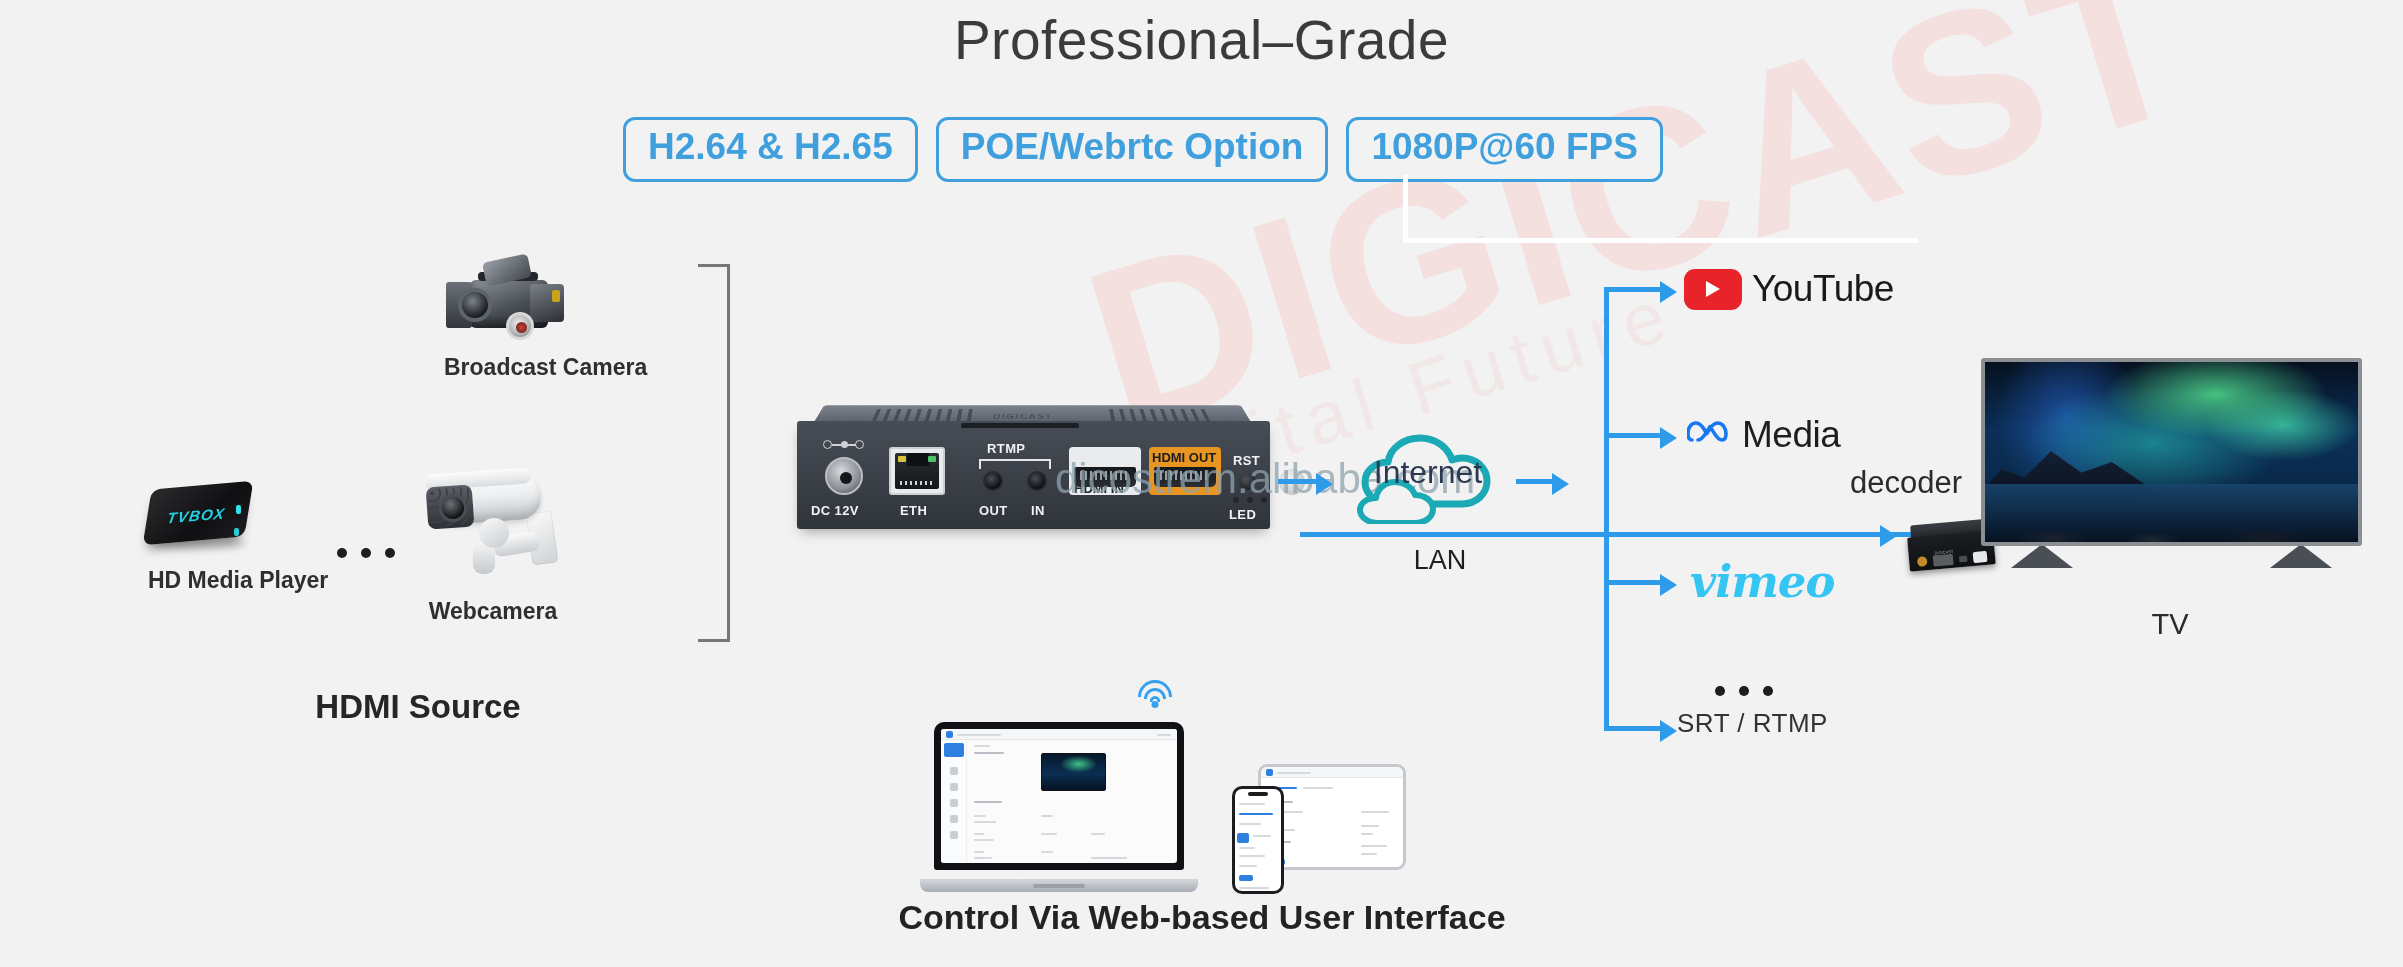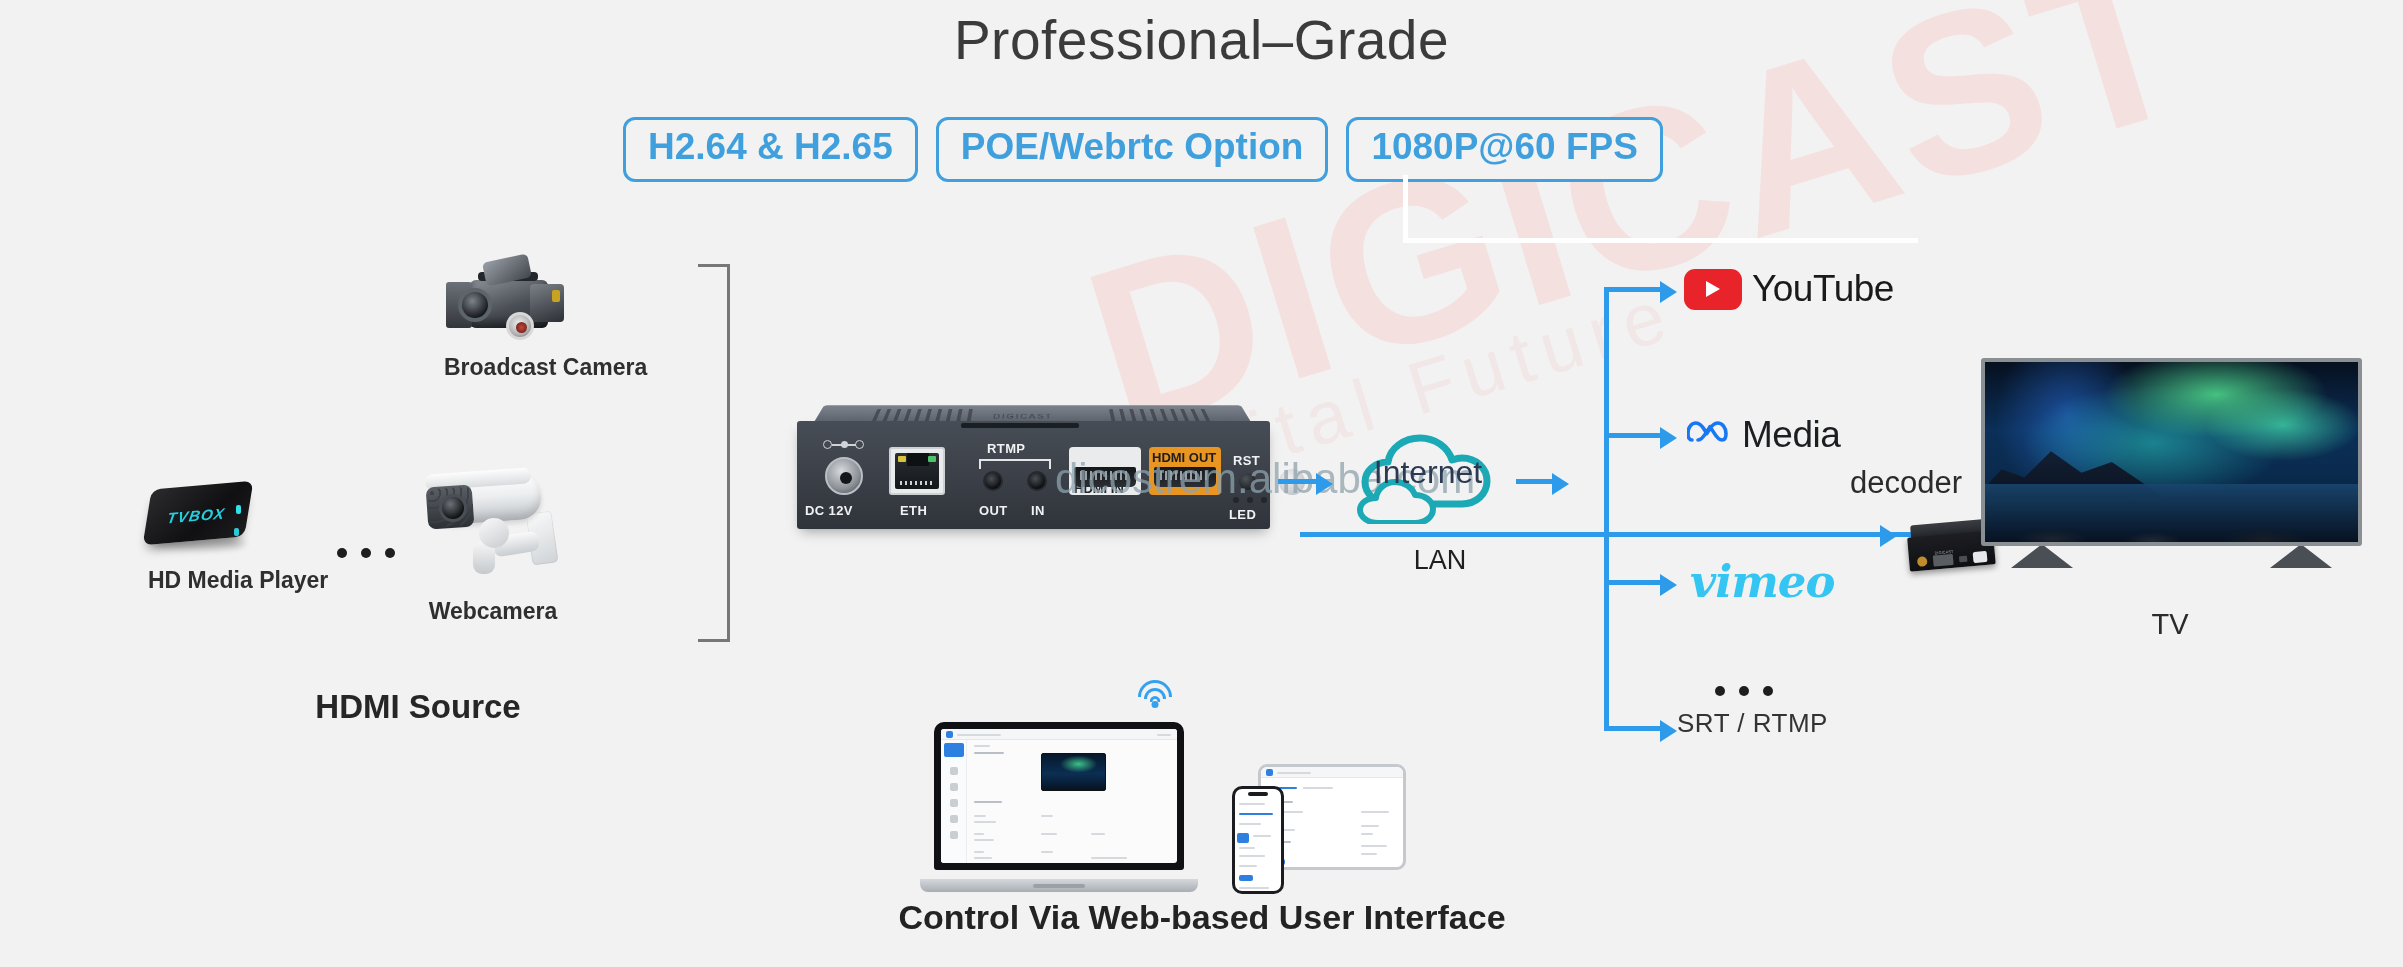--- a/index.html
+++ b/index.html
@@ -478,21 +478,21 @@
     <div class="face">
       <div class="slot"></div>
 
       <div class="polar">
           <div class="c c1"></div>
           <div class="bar"></div>
           <div class="dot"></div>
           <div class="c c2"></div>
         </div>
       <div class="port dcjack"></div>
-      <div class="plabel" style="left:8px; top:82px;">DC 12V</div>
+      <div class="plabel" style="left:14px; top:82px;">DC 12V</div>
 
       <div class="port eth">
         <div class="inner">
             <div class="g1"></div>
             <div class="g2"></div>
           </div>
       </div>
       <div class="plabel" style="left:103px; top:82px;">ETH</div>
 
       <div class="audio-brk"></div>

